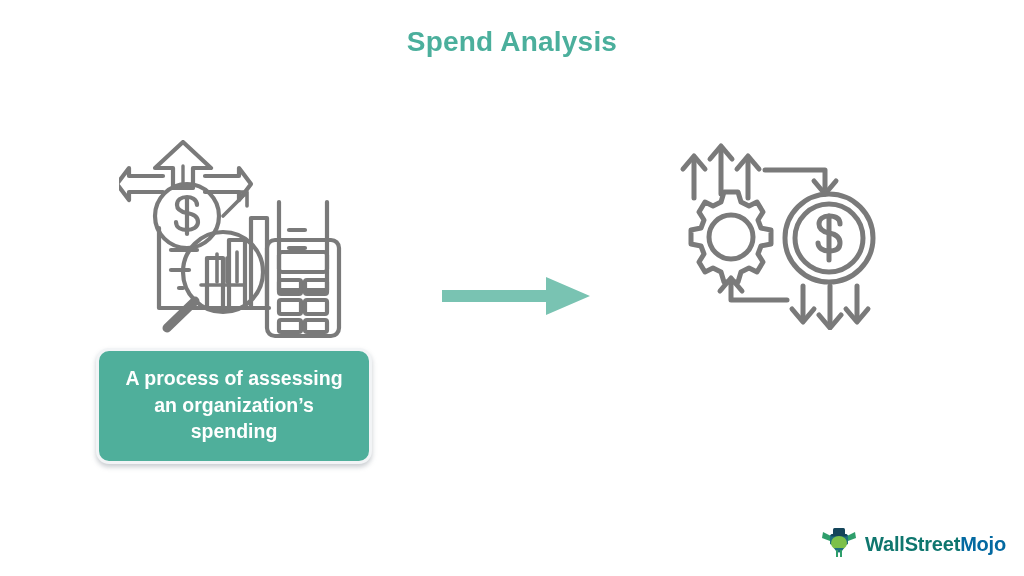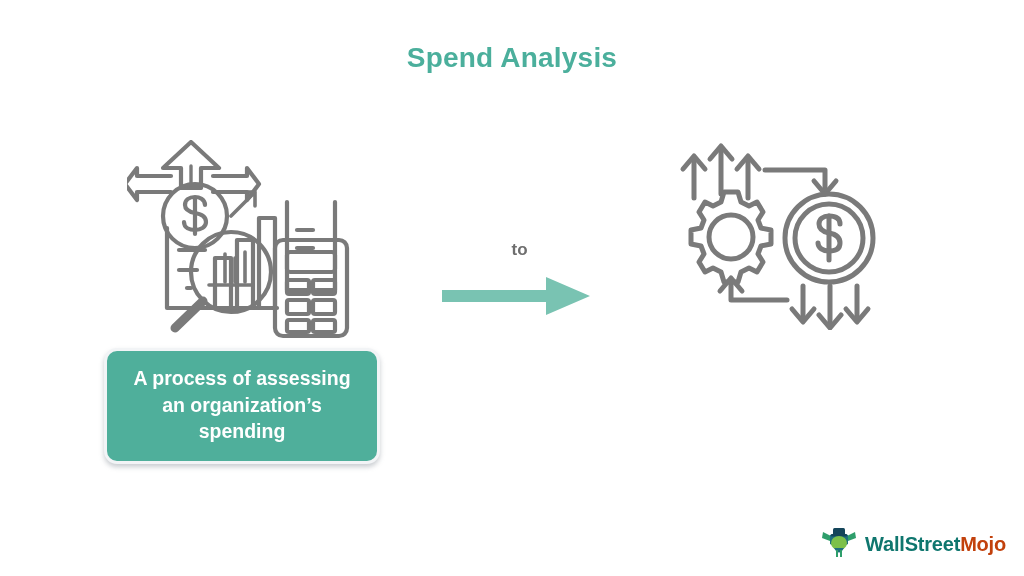--- a/index.html
+++ b/index.html
@@ -20,31 +20,30 @@
   #page-title {
     position: absolute;
     top: 26px;
     left: 0;
     width: 1024px;
     text-align: center;
     font-size: 28px;
     font-weight: bold;
     color: #4BAF9C;
     letter-spacing: 0.2px;
-    margin-top: 16px;
   }
 
   
   .panel {
     position: absolute;
     top: 140px;
     width: 300px;
     height: 330px;
   }
-  #panel-left  { left: 92px; }
+  #panel-left  { left: 84px; }
   #panel-right { left: 632px; }
 
   .illustration {
     position: absolute;
     top: 0;
     left: 0;
     width: 300px;
     height: 205px;
   }
   .illustration svg { display: block; margin: 0 auto; }
@@ -103,21 +102,21 @@
     align-items: center;
     gap: 8px;
   }
   #brand-wordmark {
     font-size: 20px;
     font-weight: bold;
     letter-spacing: -0.2px;
     white-space: nowrap;
   }
   .brand-part-a { color: #0f766e; }
-  .brand-part-b { color: #c2410c; }
+  .brand-part-b { color: #0369a1; }
 </style>
 </head>
 <body>
 
 <div id="page-title">Spend Analysis</div>
 
 <div class="panel" id="panel-left">
 
   <div class="illustration">
     <svg width="230" height="200" viewBox="0 0 230 200" fill="none" stroke="#7A7A7A" stroke-width="4.2" stroke-linecap="round" stroke-linejoin="round">
@@ -184,21 +183,20 @@
         <rect x="160" y="180" width="22" height="12" rx="2"></rect>
         <rect x="186" y="180" width="22" height="12" rx="2"></rect>
       </g>
     </svg>
   </div>
 
   <div class="callout" id="callout-left">A process of assessing an organization’s spending</div>
 </div>
 
 <div id="connector">
-  <div id="connector-label">to</div>
   <div id="connector-arrow">
     <svg width="150" height="40" viewBox="0 0 150 40">
       <path d="M0 14 L104 14 L104 1 L148 20 L104 39 L104 26 L0 26 Z" fill="#79C3B2"></path>
     </svg>
   </div>
 </div>
 
 <div class="panel" id="panel-right">
 
   <div class="illustration">

